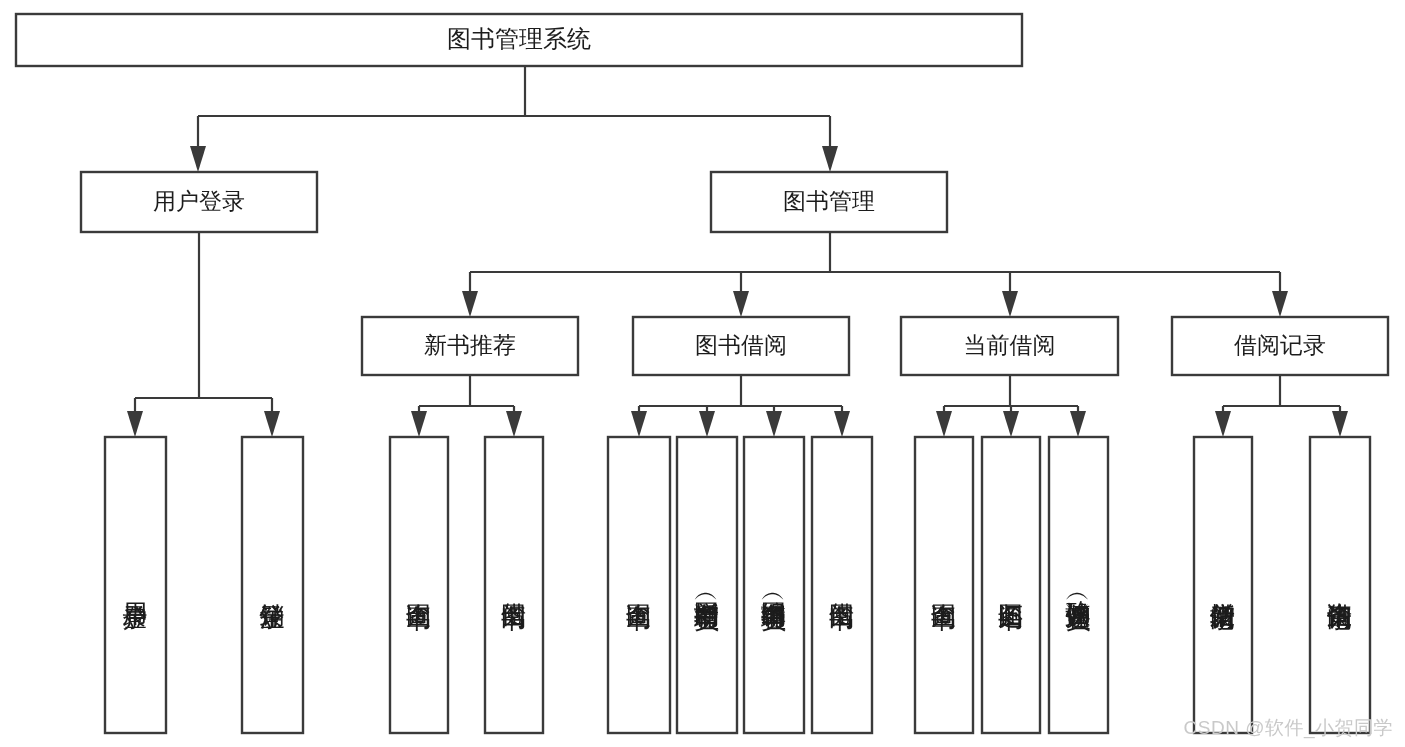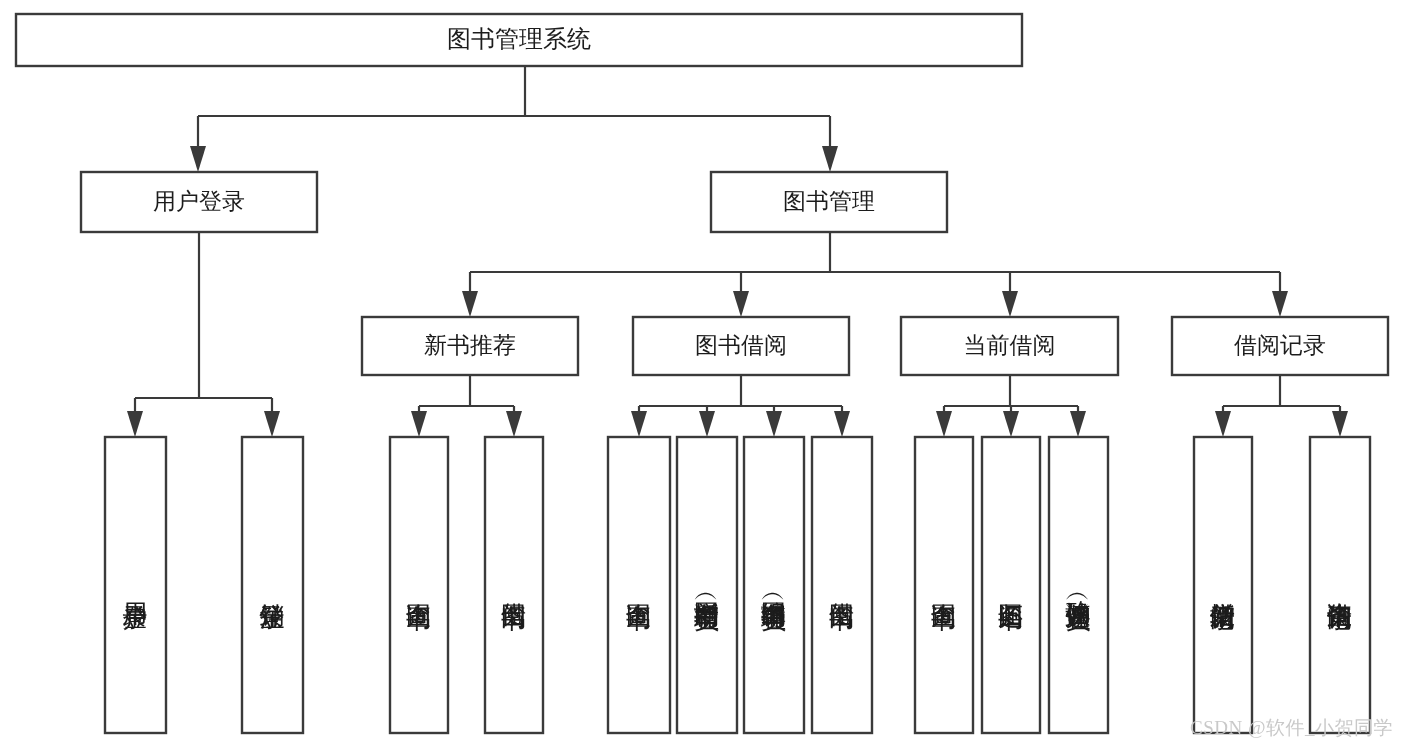--- a/index.html
+++ b/index.html
@@ -64,21 +64,21 @@
     line-height: 1.12;
     color: #1c1c1c;
     letter-spacing: 1px;
     white-space: nowrap;
     pointer-events: none;
   }
   .watermark {
     position: absolute;
     right: 12px;
     bottom: 6px;
-    font-family: Liberation Serif, serif;
+    font-family: Liberation Sans, sans-serif;
     font-size: 19px;
     color: #c9c9c9;
     letter-spacing: 0.5px;
     white-space: nowrap;
     margin-top: 8px;
   }
 </style>
 </head>
 <body>
 

